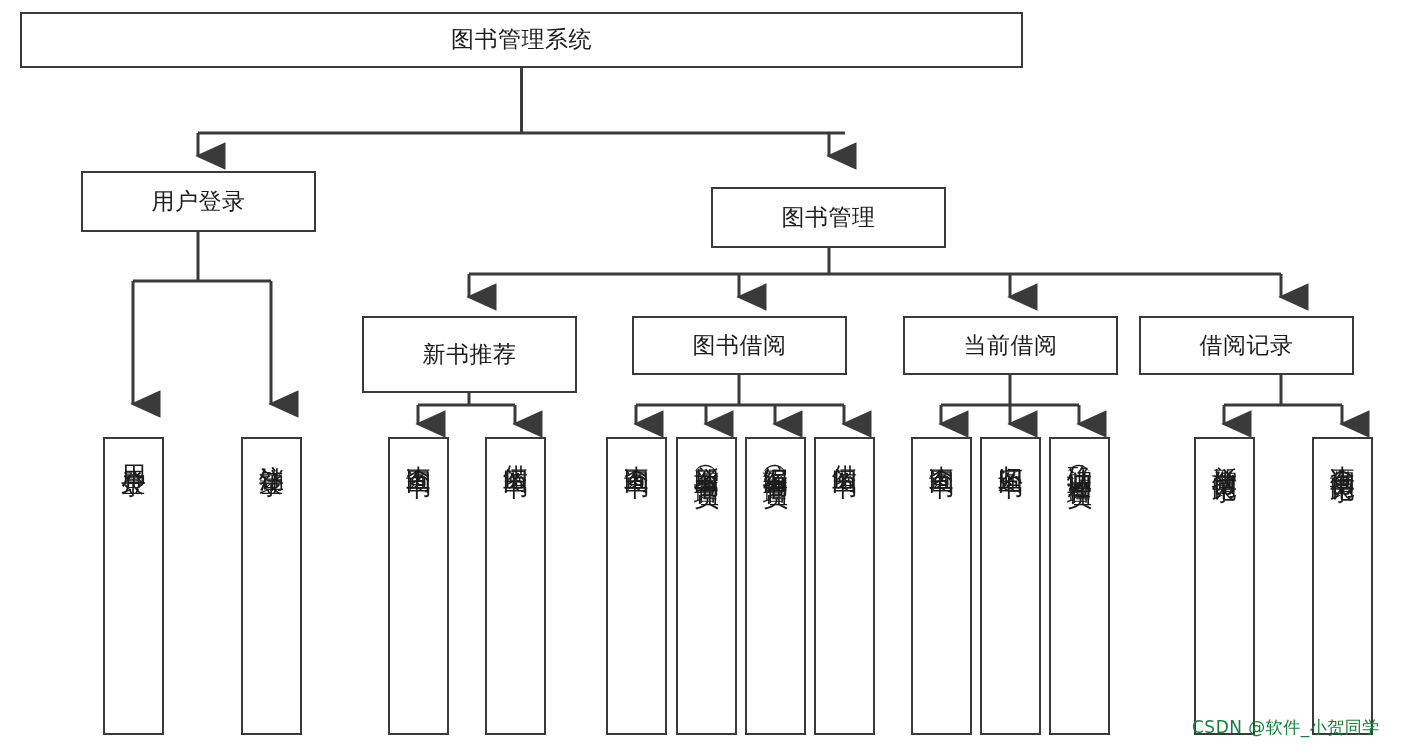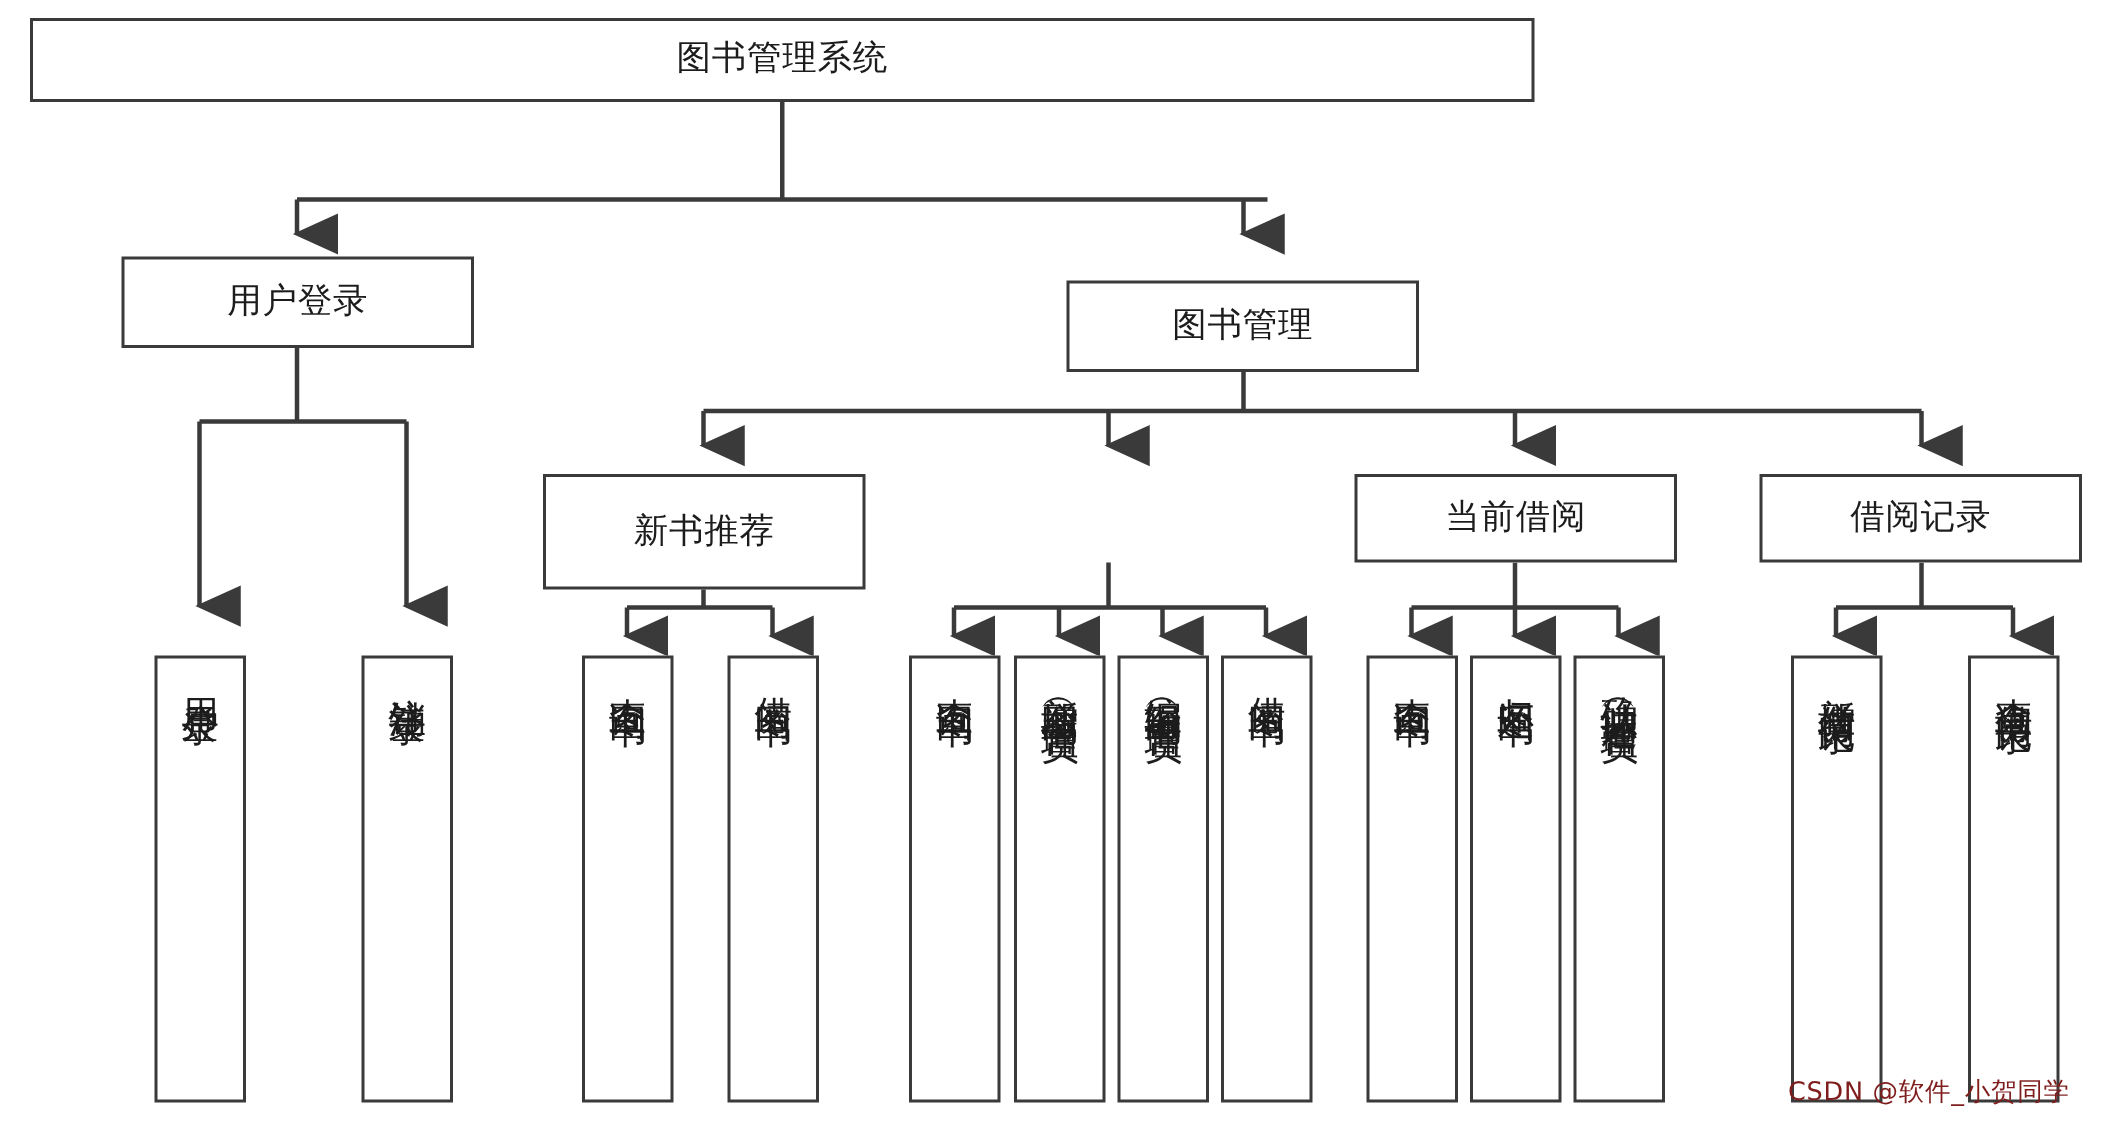--- a/index.html
+++ b/index.html
@@ -58,21 +58,21 @@
     text-orientation: upright;
     font-size: 25px;
     letter-spacing: 3px;
     line-height: 1.0;
   }
   #watermark {
     position: absolute;
     left: 1192px;
     top: 716px;
     font-size: 17px;
-    color: #7f1d1d;
+    color: #15803d;
     letter-spacing: 0.5px;
     white-space: nowrap;
     pointer-events: none;
   }
 </style>
 </head>
 <body>
 
 <div id="diagram-root">
 
@@ -134,24 +134,27 @@
   <div class="node horizontal" style="left:81px; top:171px; width:235px; height:61px;">
     <span class="node-label">用户登录</span>
   </div>
   <div class="node horizontal" style="left:711px; top:171px; width:235px; height:61px;margin-top:16px;">
     <span class="node-label">图书管理</span>
   </div>
 
   <div class="node horizontal" style="left:362px; top:316px; width:215px; height:77px;">
     <span class="node-label">新书推荐</span>
   </div>
+  <div class="node horizontal" style="left:632px; top:316px; width:215px; height:59px;">
+    <span class="node-label">图书借阅</span>
+  </div>
   <div class="node horizontal" style="left:903px; top:316px; width:215px; height:59px;">
     <span class="node-label">当前借阅</span>
   </div>
-  <div class="node horizontal" style="left:1173px; top:316px; width:215px; height:59px;">
+  <div class="node horizontal" style="left:1139px; top:316px; width:215px; height:59px;">
     <span class="node-label">借阅记录</span>
   </div>
 
   <div class="node vertical" style="left:103px; top:437px; width:61px; height:298px;">
     <span class="node-label">用户登录</span>
   </div>
   <div class="node vertical" style="left:241px; top:437px; width:61px; height:298px;">
     <span class="node-label">注销登录</span>
   </div>
 

